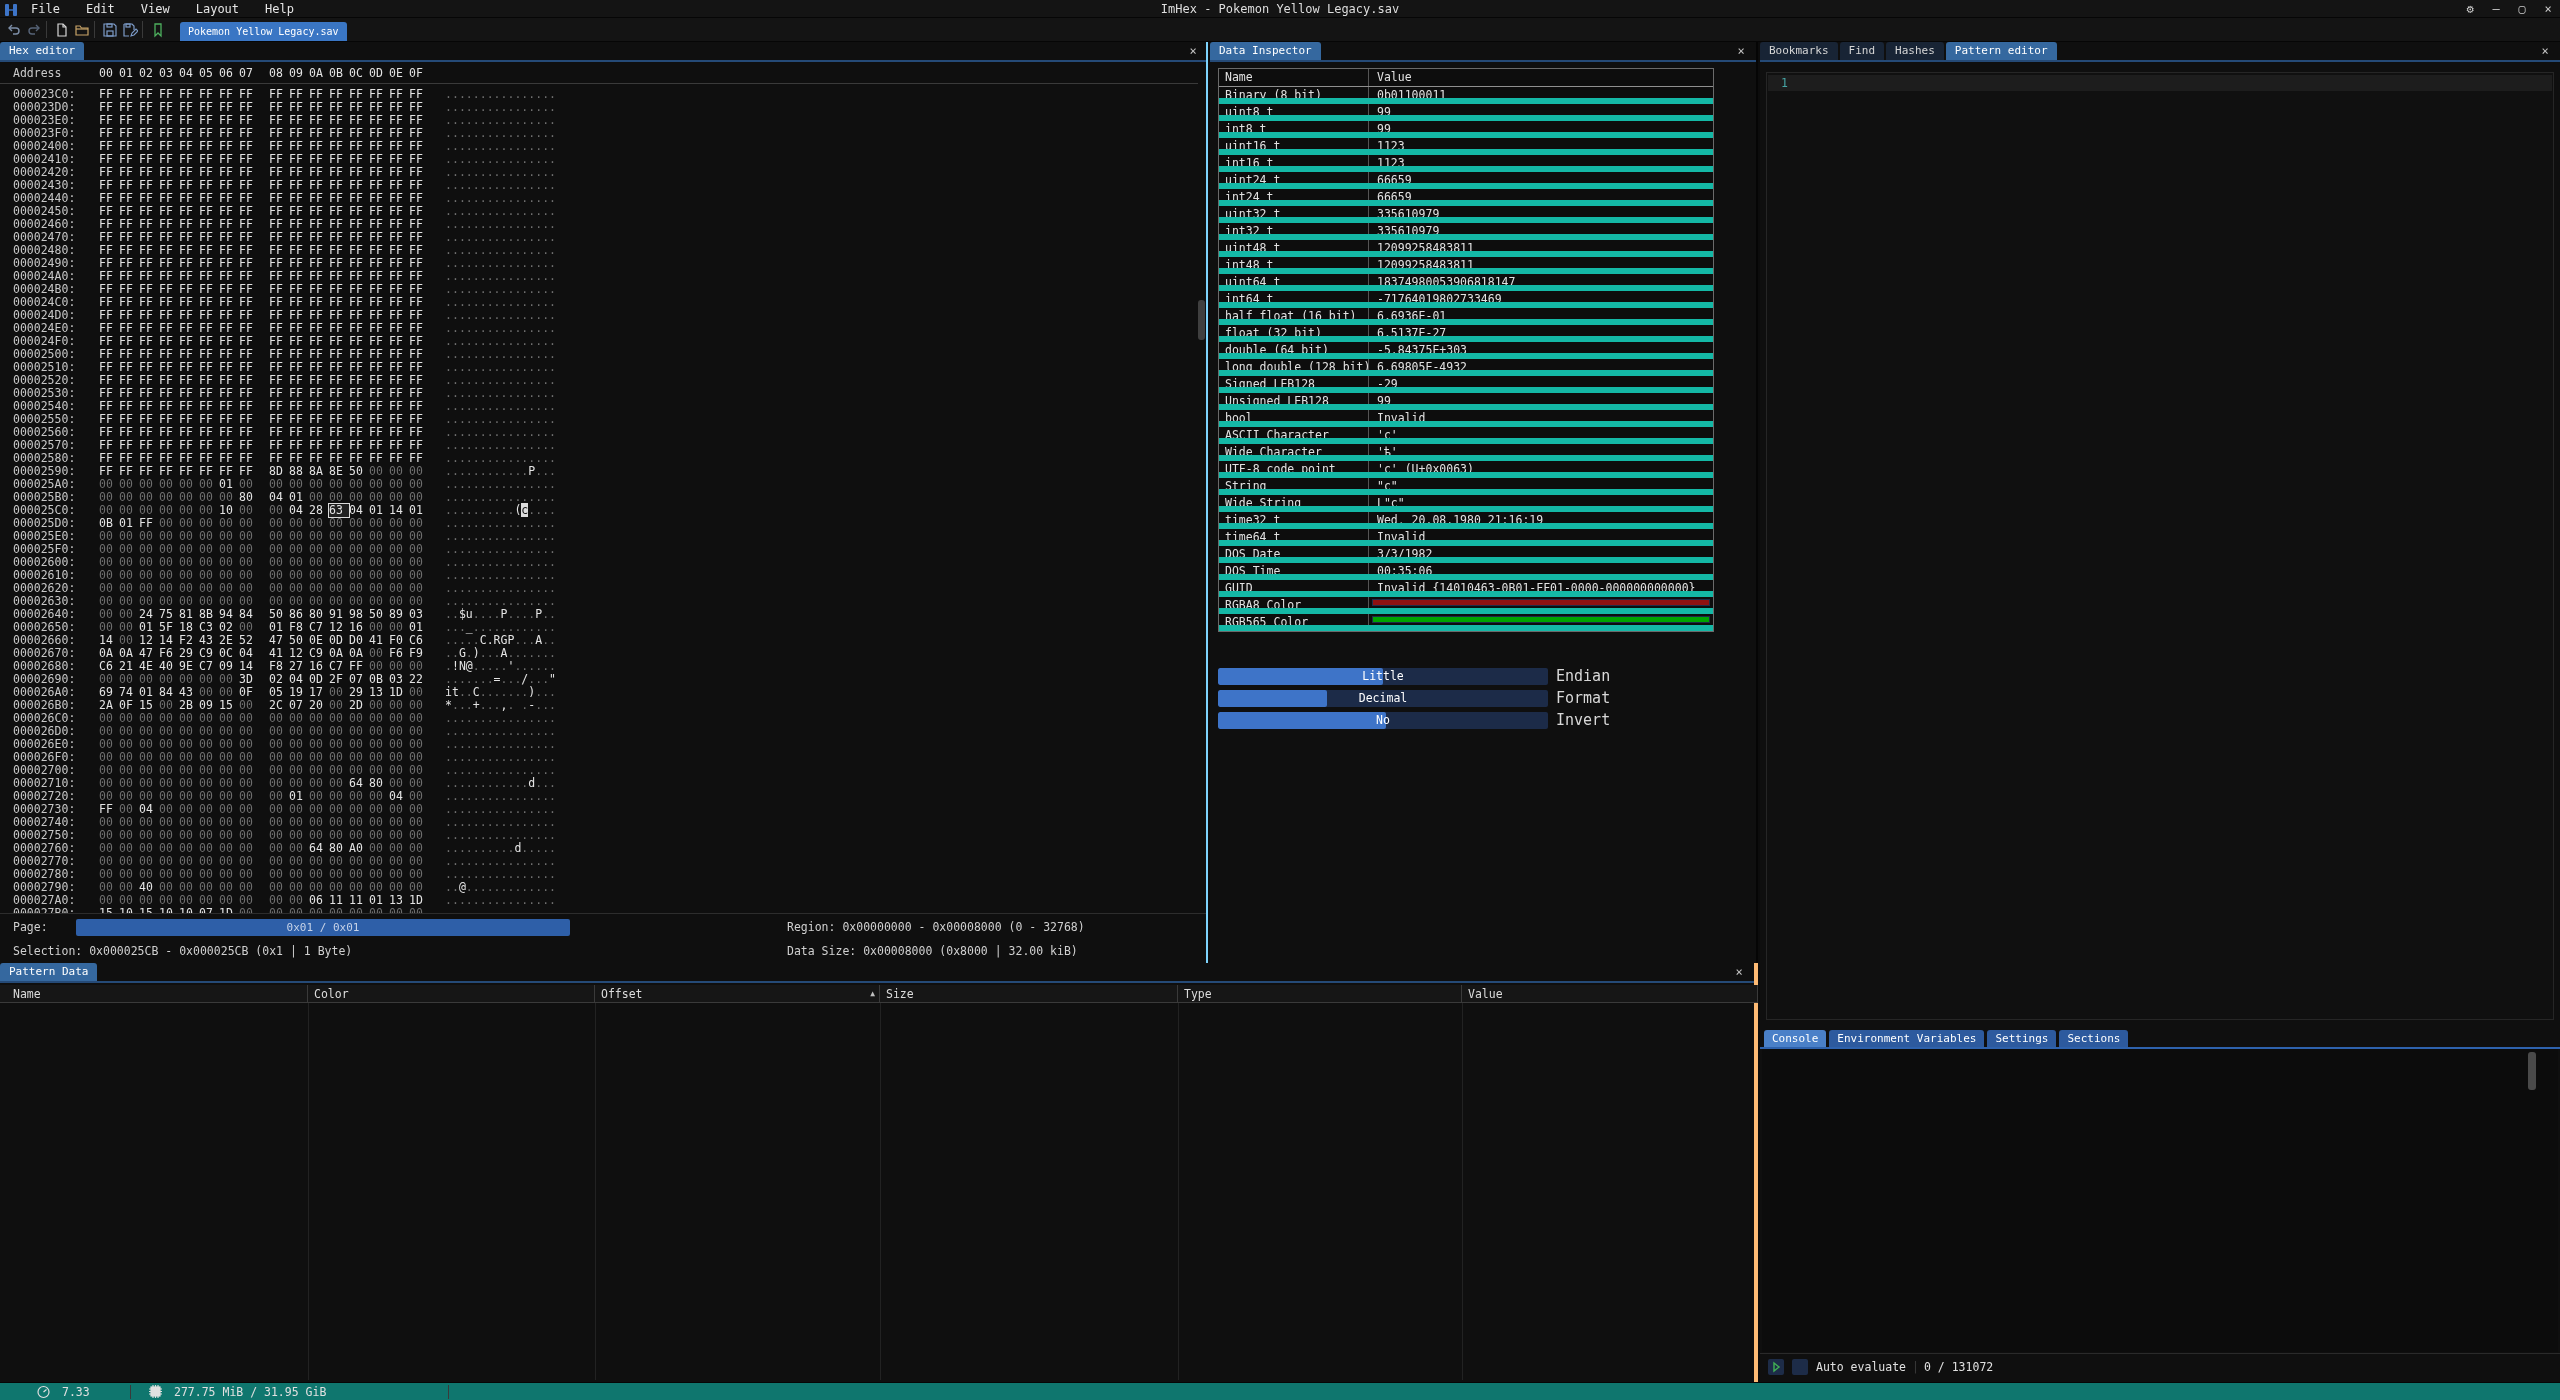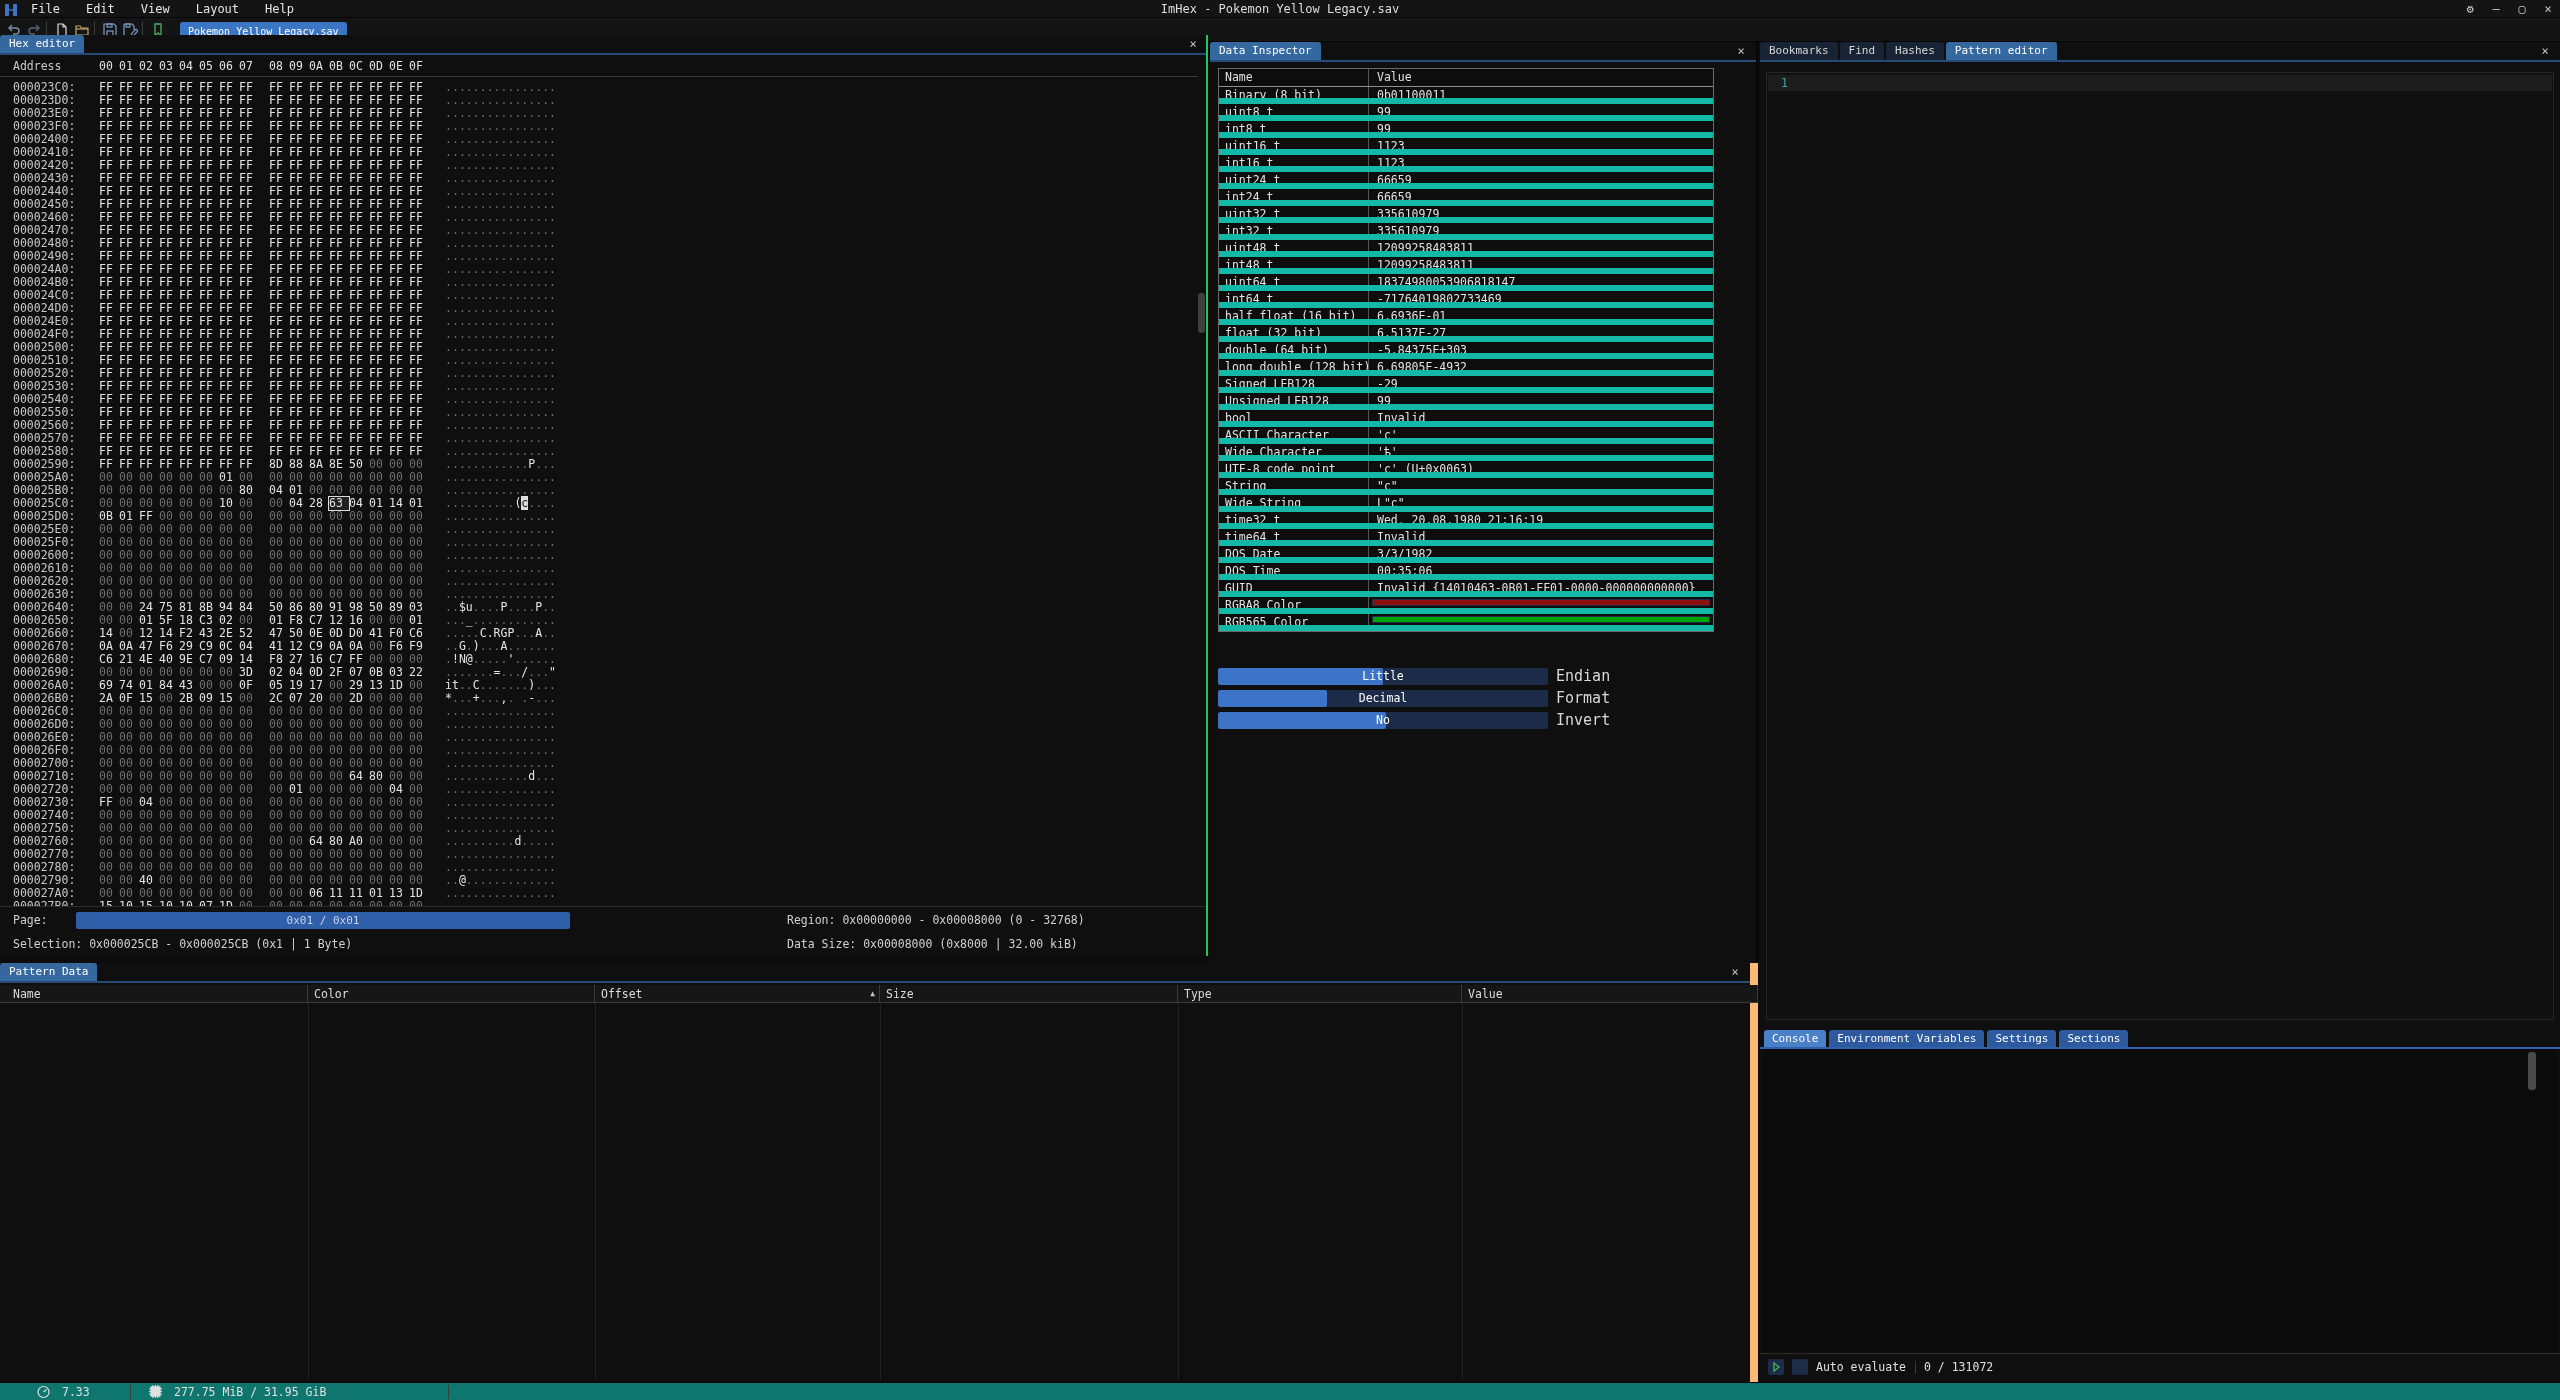--- a/index.html
+++ b/index.html
@@ -25,21 +25,21 @@
   
   .pane { position:absolute; background:#0f0f0f; }
   .tabrow { position:absolute; left:0; top:0; right:0; height:18px; display:flex; }
   .tab { height:18px; line-height:18px; padding:0 9px; font-size:11px; border-radius:3px 3px 0 0; margin-right:2px;
          color:#d6d6d6; background:#182435; white-space:nowrap; }
   .tab.active { background:#35689f; color:#ffffff; }
   .tabline { position:absolute; left:0; right:0; top:18px; height:2px; background:#254a77; }
   .closex { position:absolute; top:2px; font-size:12px; color:#c8c8c8; width:14px; text-align:center; }
 
   
-  #hexpane { left:0; top:35px; width:1208px; height:921px; border-right:2px solid #22c55e; }
+  #hexpane { left:0; top:42px; width:1208px; height:921px; border-right:2px solid #7dd3fc; }
   .hexhdr { position:absolute; left:13px; top:24px; height:14px; line-height:14px; font-size:11.5px; color:#c8c8c8; white-space:nowrap; }
   .hdrsep { position:absolute; left:0; right:8px; top:41px; height:1px; background:#3a3a3a; }
   #hexrows { position:absolute; left:13px; top:46px; height:826px; overflow:hidden; white-space:nowrap; }
   .hexrow { height:13px; line-height:13px; font-size:11.5px; white-space:nowrap; }
   .haddr { display:inline-block; width:86px; color:#c8c8c8; }
   .hbyte { display:inline-block; width:20px; color:#e4e4e4; }
   .hbyte.dim { color:#6f6f6f; }
   .hbyte.grp { margin-left:10px; }
   .hbyte.selb { outline:1px solid #dcdcdc; background:rgba(255,255,255,0.08); }
   .hascii { margin-left:16px; }
@@ -76,21 +76,21 @@
   .btab.active { background:#4a80c8; }
   .btabline { position:absolute; left:0; right:0; top:1005px; height:2px; background:#2e62ad; }
   #console { position:absolute; left:2px; top:1007px; width:796px; height:303px; background:#0c0c0c; }
   .cscroll { position:absolute; left:768px; top:1010px; width:8px; height:38px; background:#4a4a4a; border-radius:3px; }
   .runsep { position:absolute; left:0; right:0; top:1311px; height:1px; background:#2a2a2a; }
   .runbar { position:absolute; left:0; top:1312px; right:0; height:28px; }
   .sqbtn { position:absolute; top:5px; width:16px; height:16px; background:#1d2c48; border-radius:2px; }
   .runtxt { position:absolute; top:5px; font-size:11.5px; line-height:16px; color:#e0e0e0; white-space:nowrap; }
 
   
-  #pdpane { left:0; top:963px; width:1758px; height:419px; border-right:8px solid #fdba74; }
+  #pdpane { left:0; top:963px; width:1758px; height:419px; border-right:4px solid #fdba74; }
   #pdhdr { position:absolute; left:0; top:22px; width:1758px; height:18px; background:#161616; border-bottom:1px solid #3a3a3a; display:flex; }
   .pdcell { position:relative; height:18px; line-height:18px; font-size:11.5px; color:#dcdcdc; padding-left:6px; border-right:1px solid #3a3a3a; }
   .pdsort { position:absolute; right:4px; top:0; font-size:8px; color:#c0c0c0; }
   .pdline { position:absolute; top:40px; bottom:2px; width:1px; background:#222222; }
 
   
   #statusbar { position:absolute; left:0; top:1382px; width:2560px; height:18px; background:#0f766e; border-top:1px solid #060606; }
   .stitem { position:absolute; top:0; line-height:18px; font-size:11.5px; color:#e0e0e0; white-space:nowrap; }
   .stsep { position:absolute; top:2px; width:1px; height:14px; background:#3a3a3a; }
 </style>

